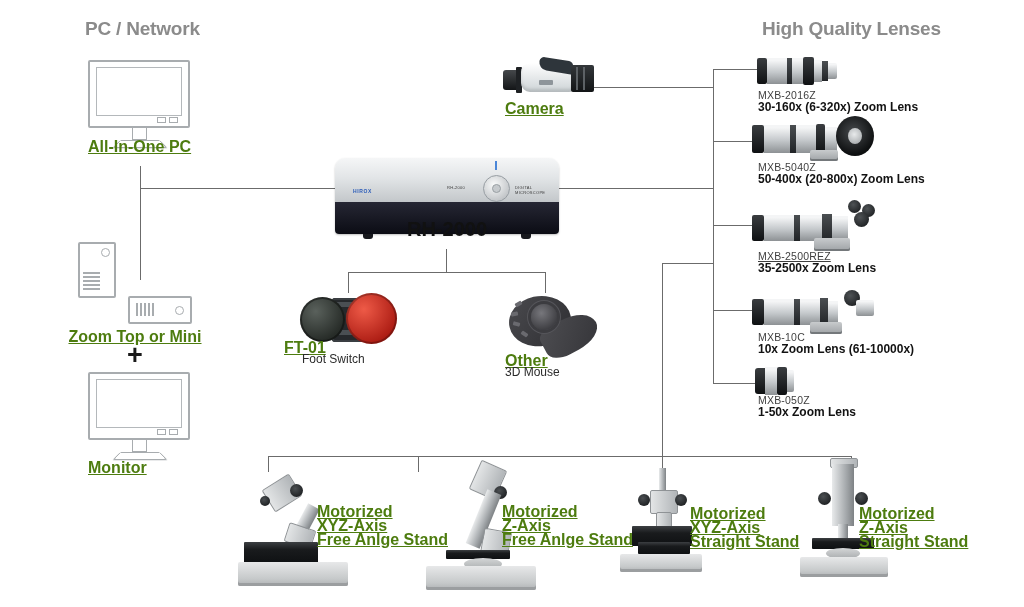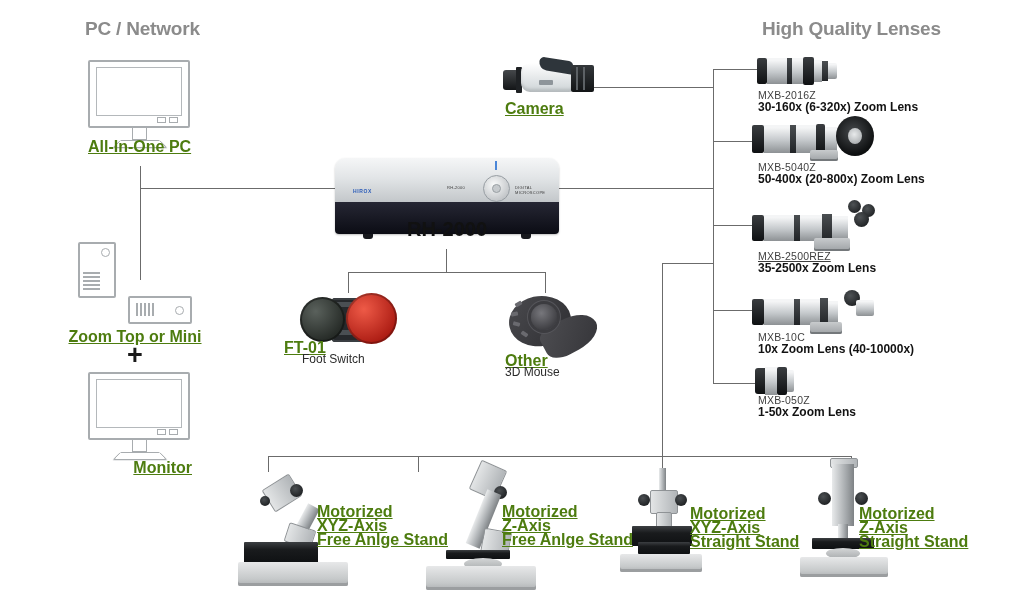--- a/index.html
+++ b/index.html
@@ -142,21 +142,21 @@
 
   <div class="abs" style="left:88px;top:372px;width:104px;height:96px;">
     <div class="mon-screen" style="left:0;top:0;width:98px;height:64px;">
       <div class="mon-inner"></div>
       <div class="mon-dot" style="right:10px;"></div>
       <div class="mon-dot" style="right:22px;"></div>
     </div>
     <div class="mon-neck" style="left:44px;top:68px;"></div>
     <div class="mon-foot" style="left:29px;top:79px;"></div>
   </div>
-  <div class="abs lbl" style="left:88px;top:459px;width:104px;text-align:right;">Monitor</div>
+  <div class="abs lbl" style="left:88px;top:459px;width:104px;text-align:left;">Monitor</div>
 
   <div class="abs" style="left:503px;top:58px;width:92px;height:38px;">
     <div class="cam-rear"></div>
     <div class="cam-flange"></div>
     <div class="cam-body"></div>
     <div class="cam-swoosh"></div>
     <div class="cam-chip"></div>
     <div class="cam-mount">
       <div class="cam-ring" style="left:5px;"></div>
       <div class="cam-ring" style="left:12px;"></div>
@@ -256,21 +256,21 @@
       <div class="seg s-silver" style="width:30px;height:26px;"></div>
       <div class="seg s-band" style="width:6px;height:26px;"></div>
       <div class="seg s-silver" style="width:20px;height:26px;"></div>
       <div class="seg s-band" style="width:8px;height:28px;"></div>
       <div class="seg s-silver" style="width:10px;height:22px;"></div>
     </div>
     <div class="seg s-silver abs" style="left:104px;top:10px;width:18px;height:16px;border-radius:2px;"></div>
     <div class="l-bracket" style="left:58px;top:32px;width:32px;height:12px;"></div>
   </div>
   <div class="abs model" style="left:758px;top:331px;">MXB-10C</div>
-  <div class="abs desc" style="left:758px;top:342px;">10x Zoom Lens (40-10000x)</div>
+  <div class="abs desc" style="left:758px;top:342px;">10x Zoom Lens (61-10000x)</div>
 
   <div class="lens-row" style="left:755px;top:366px;height:30px;">
     <div class="seg s-black" style="width:10px;height:26px;border-radius:3px 0 0 3px;"></div>
     <div class="seg s-silver" style="width:12px;height:28px;"></div>
     <div class="seg s-black" style="width:10px;height:28px;"></div>
     <div class="seg s-silver" style="width:7px;height:22px;border-radius:0 2px 2px 0;"></div>
   </div>
   <div class="abs model" style="left:758px;top:394px;">MXB-050Z</div>
   <div class="abs desc" style="left:758px;top:405px;">1-50x Zoom Lens</div>
 

